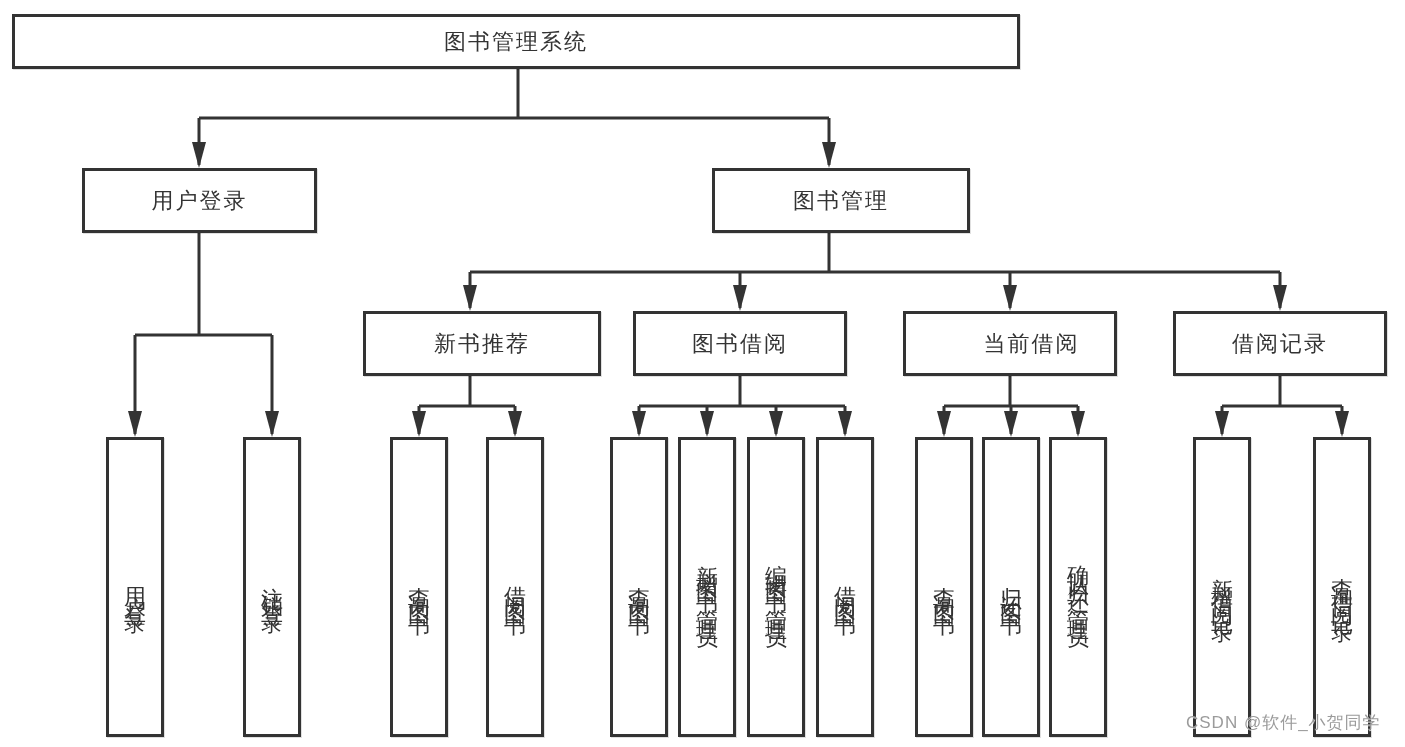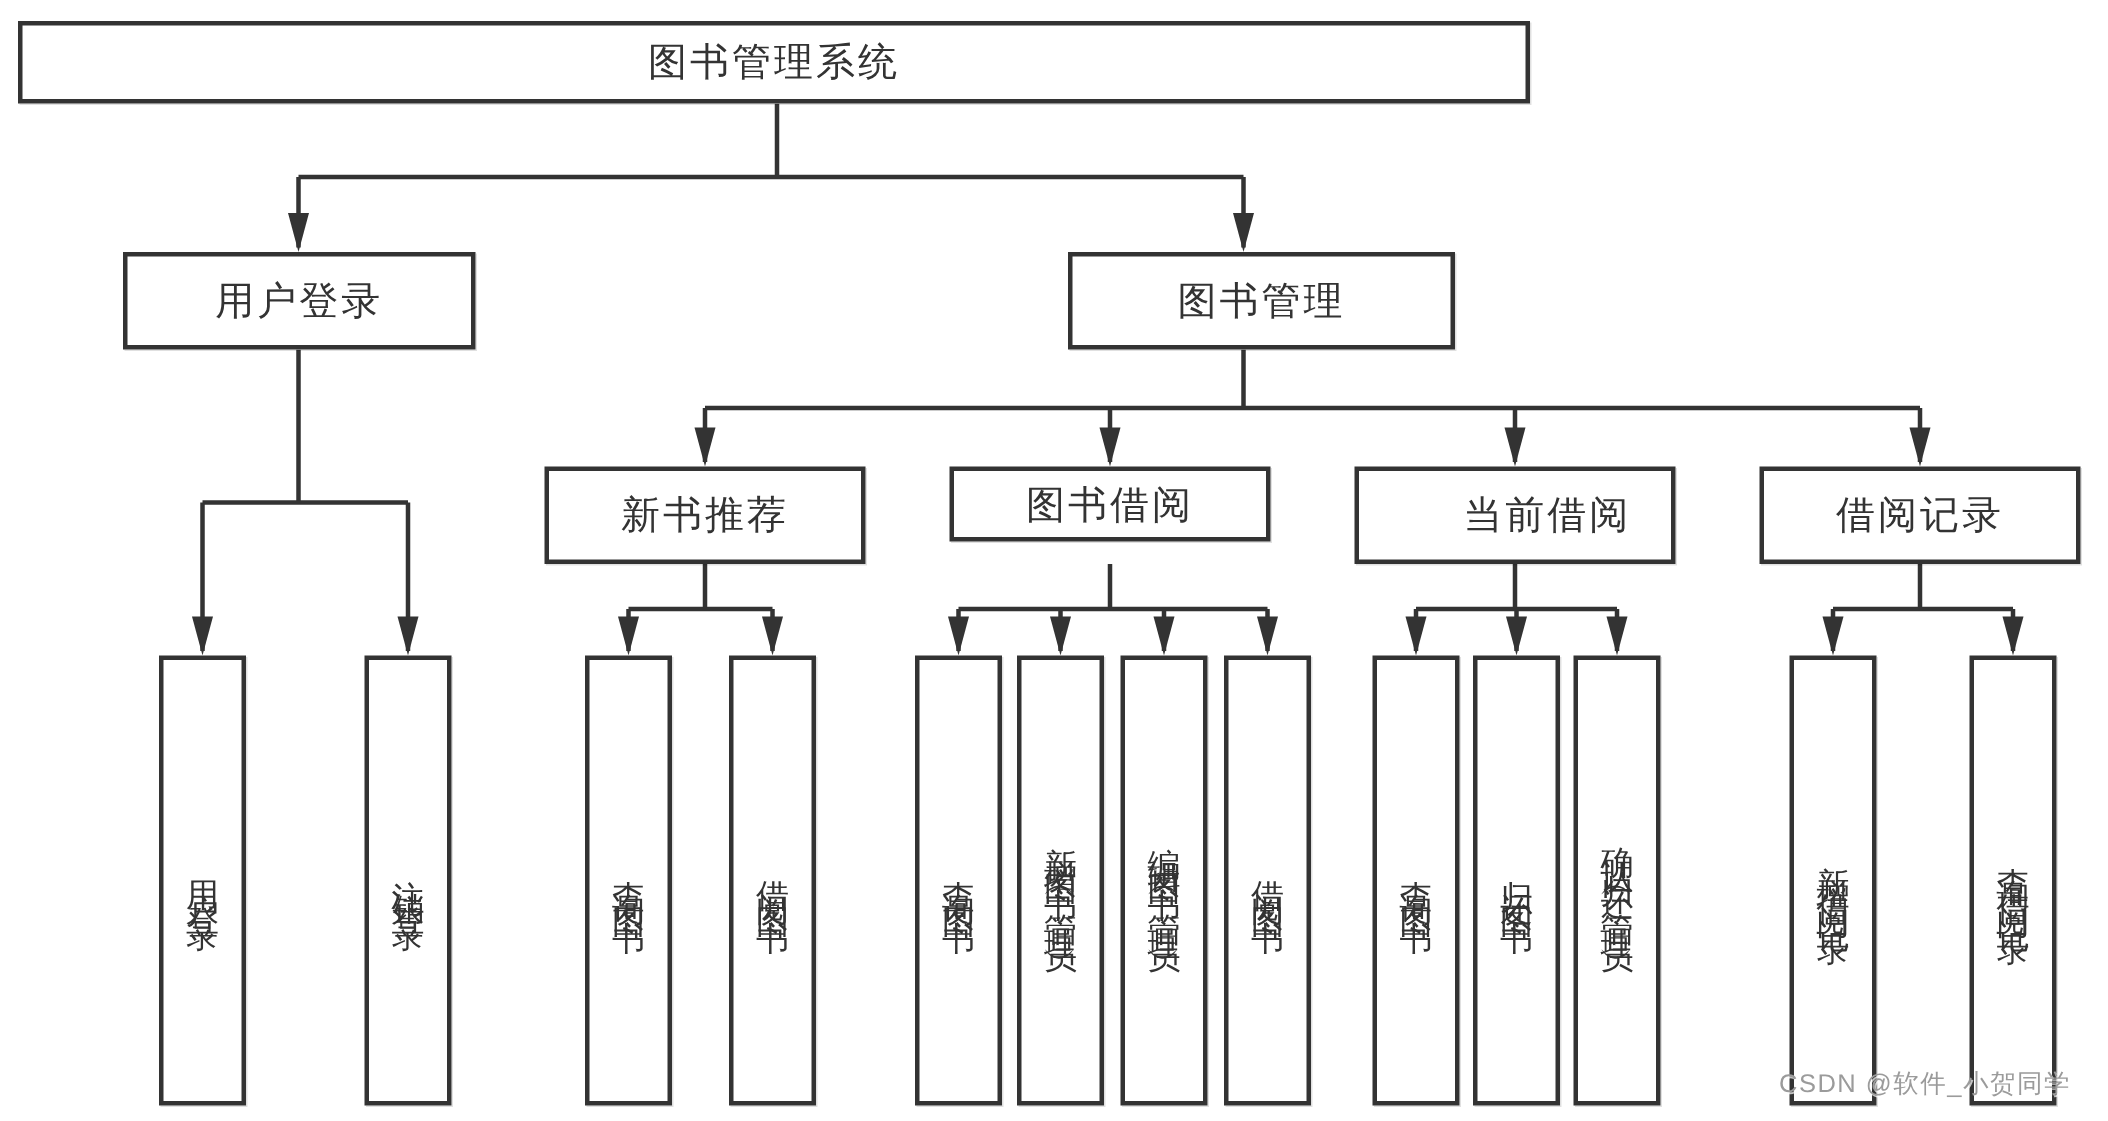--- a/index.html
+++ b/index.html
@@ -17,21 +17,21 @@
     background:#ffffff;
     border:3px solid #333333;
     color:#333333;
     display:flex;
     align-items:center;
     justify-content:center;
     z-index:2;
     box-shadow:1px 1px 0 rgba(0,0,0,0.12);
   }
   .hnode{
-    font-size:26px;
+    font-size:22px;
     letter-spacing:2px;
   }
   .vnode{
     font-size:22px;
   }
   .vnode .vtext{
     writing-mode:vertical-rl;
     text-orientation:mixed;
     line-height:1;
     letter-spacing:9px;
@@ -112,24 +112,24 @@
     <span>图书管理系统</span>
   </div>
 
   <div class="node hnode" style="left:82px;top:168px;width:235px;height:65px;">
     <span>用户登录</span>
   </div>
   <div class="node hnode" style="left:712px;top:168px;width:258px;height:65px;">
     <span>图书管理</span>
   </div>
 
-  <div class="node hnode" style="left:363px;top:311px;width:214px;height:65px;">
+  <div class="node hnode" style="left:363px;top:311px;width:238px;height:65px;">
     <span>新书推荐</span>
   </div>
-  <div class="node hnode" style="left:633px;top:311px;width:214px;height:50px;">
+  <div class="node hnode" style="left:633px;top:311px;width:214px;height:65px;">
     <span>图书借阅</span>
   </div>
   <div class="node hnode" style="left:903px;top:311px;width:214px;height:65px;padding-left:43px;">
     <span>当前借阅</span>
   </div>
   <div class="node hnode" style="left:1173px;top:311px;width:214px;height:65px;">
     <span>借阅记录</span>
   </div>
 
   <div class="node vnode" style="left:106px;top:437px;width:58px;height:300px;">

